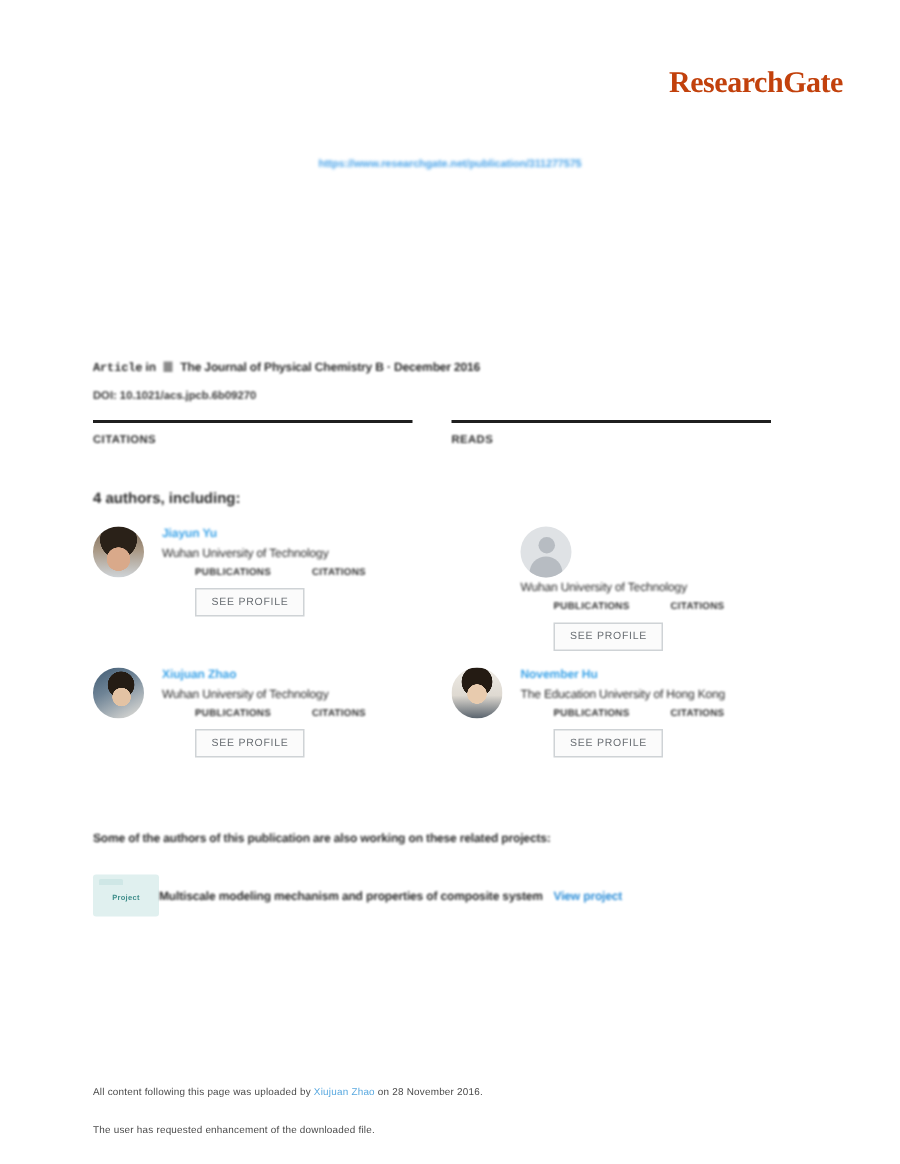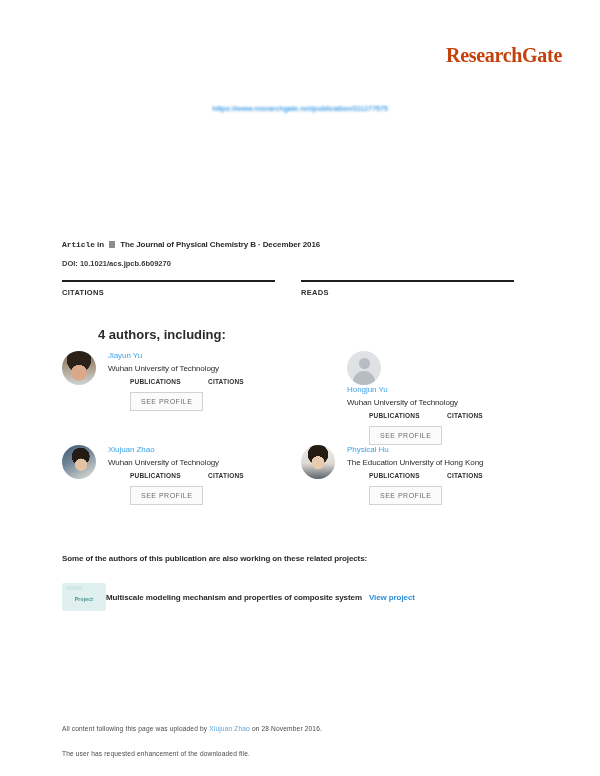--- a/index.html
+++ b/index.html
@@ -116,25 +116,24 @@
     letter-spacing: 0.3px;
     color: #2b2b2b;
     filter: blur(0.6px);
   }
 
   
   .authors-heading {
     position: absolute;
     top: 327px;
     left: 0;
-    font-size: 13px;
-    font-weight: bold;
-    color: #2b2b2b;
-    filter: blur(0.55px);
-    margin-left: 36px;
+    font-size: 10px;
+    font-weight: bold;
+    color: #2b2b2b;
+    filter: blur(0.55px);
   }
   .authors-grid {
     position: absolute;
     top: 350px;
     left: 0;
     width: 478px;
     display: flex;
     flex-wrap: wrap;
   }
   .author-card {
@@ -190,21 +189,21 @@
     left: 50%;
     top: 20px;
     width: 22px;
     height: 16px;
     margin-left: -11px;
     border-radius: 11px 11px 0 0;
     background: #b7bcc2;
   }
   .author-name {
     font-size: 8px;
-    font-weight: normal;
+    font-weight: bold;
     color: #3ba3e8;
     letter-spacing: -0.05px;
     filter: blur(0.55px);
     line-height: 11px;
   }
   .author-affil {
     margin-top: 2px;
     font-size: 8px;
     font-weight: normal;
     color: #2b2b2b;
@@ -376,21 +375,20 @@
         </div>
       </div>
       <div class="see-profile">SEE PROFILE</div>
     </div>
 
     <div class="author-card">
       <div class="avatar avatar-generic">
         <div class="g-head"></div>
         <div class="g-body"></div>
       </div>
-      <div class="author-name">Hongjun Yu</div>
       <div class="author-affil">Wuhan University of Technology</div>
       <div class="author-stats">
         <div class="author-stat">
           <div class="num">3</div>
           <div class="lab">PUBLICATIONS</div>
         </div>
         <div class="author-stat">
           <div class="num">15</div>
           <div class="lab">CITATIONS</div>
         </div>
@@ -410,21 +408,21 @@
         <div class="author-stat">
           <div class="num">467</div>
           <div class="lab">CITATIONS</div>
         </div>
       </div>
       <div class="see-profile">SEE PROFILE</div>
     </div>
 
     <div class="author-card">
       <div class="avatar avatar-photo-4"></div>
-      <div class="author-name">Physical Hu</div>
+      <div class="author-name">November Hu</div>
       <div class="author-affil">The Education University of Hong Kong</div>
       <div class="author-stats">
         <div class="author-stat">
           <div class="num">16</div>
           <div class="lab">PUBLICATIONS</div>
         </div>
         <div class="author-stat">
           <div class="num">96</div>
           <div class="lab">CITATIONS</div>
         </div>

